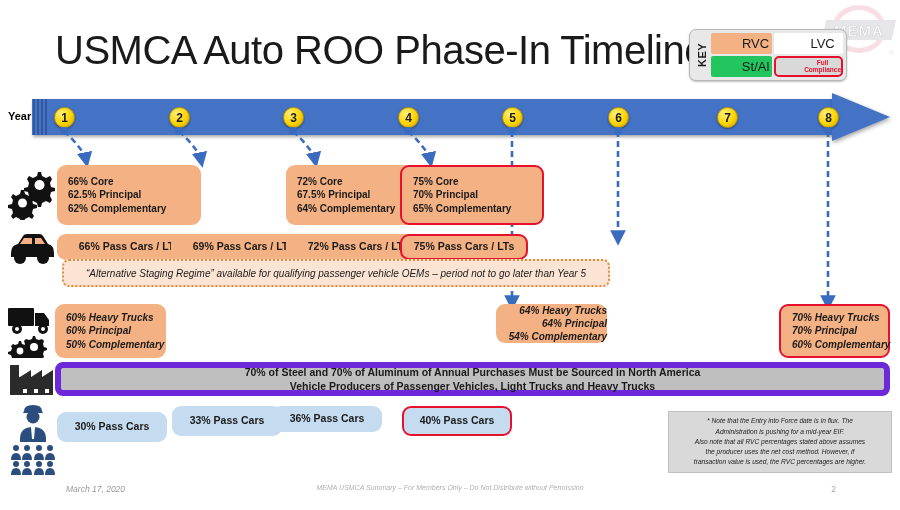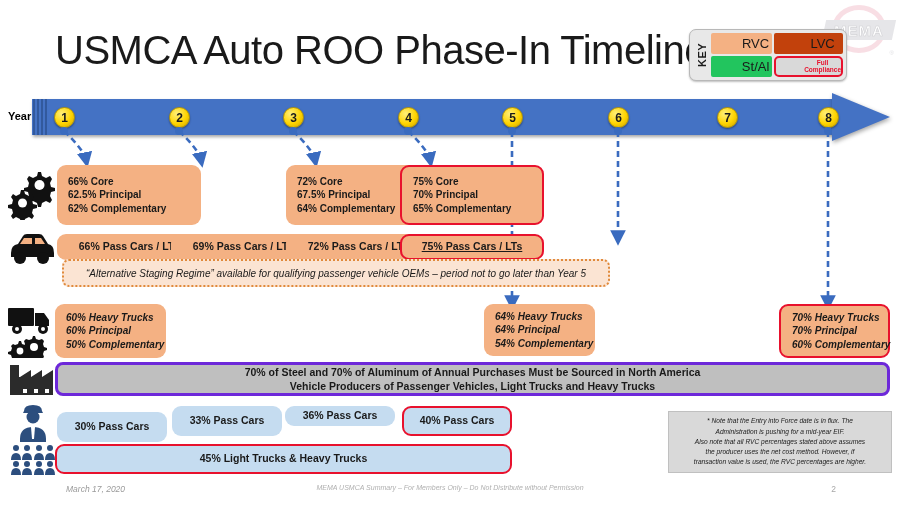--- a/index.html
+++ b/index.html
@@ -49,21 +49,21 @@
     font-size:11px; font-weight:bold; color:#1a1a1a;
     writing-mode:vertical-rl; transform:rotate(180deg);
     letter-spacing:.5px;
   }
   .key-grid { flex:1; display:grid; grid-template-columns:1fr 1fr; grid-template-rows:1fr 1fr; gap:2px; height:44px; }
   .key-cell {
     display:flex; align-items:center; justify-content:center;
     font-size:13px; color:#1a1a1a; border-radius:2px; line-height:1.05;padding-left:28px;
   }
   .key-rvc { background:#f4b183; }
-  .key-lvc { background:#c2410c; }
+  .key-lvc { background:#ffffff; }
   .key-stal { background:#22c55e; }
   .key-full {
     background:#d9d9d9; border:2px solid #e8112d; border-radius:5px;
     font-size:6.5px; font-weight:bold; color:#e8112d; text-align:center;
     flex-direction:column;
   }
 
   
   .year-label {
     position:absolute; left:8px; top:110px; font-size:11px; font-weight:bold; color:#000;
@@ -110,21 +110,21 @@
 
   .staging {
     position:absolute; left:62px; top:259px; width:548px; height:28px;
     background:#fbe4d3; border:2px dotted #e08a3c; border-radius:7px;
     display:flex; align-items:center; justify-content:center;
     font-size:10px; font-style:italic; color:#1a1a1a;
   }
 
   .steel-box {
     position:absolute; left:55px; top:362px; width:835px; height:34px;
-    background:#bfbfbf; border:3px solid #6d28d9; border-radius:8px;
+    background:#bfbfbf; border:6px solid #6d28d9; border-radius:8px;
     display:flex; flex-direction:column; align-items:center; justify-content:center;
     font-size:10.5px; font-weight:bold; color:#1a1a1a; line-height:1.35;
   }
 
   .note-box {
     position:absolute; left:668px; top:411px; width:224px; height:62px;
     background:#d9d9d9; border:1px solid #c0c0c0;
     display:flex; flex-direction:column; align-items:center; justify-content:center;
     padding:3px 7px; text-align:center;
   }
@@ -297,51 +297,50 @@
   </div>
   <div class="box rvc multi full-compliance" style="left:400px; top:165px; width:144px; height:60px;">
     <span>75% Core</span>
     <span>70% Principal</span>
     <span>65% Complementary</span>
   </div>
 
   <div class="box rvc one-line" style="left:57px;  top:234px; width:144px; height:26px;">66% Pass Cars / LTs</div>
   <div class="box rvc one-line" style="left:171px; top:234px; width:144px; height:26px;">69% Pass Cars / LTs</div>
   <div class="box rvc one-line" style="left:286px; top:234px; width:144px; height:26px;">72% Pass Cars / LTs</div>
-  <div class="box rvc one-line full-compliance" style="left:400px; top:234px; width:144px; height:26px;text-decoration:underline;">75% Pass Cars / LTs</div>
+  <div class="box rvc one-line full-compliance" style="left:400px; top:234px; width:128px; height:26px;">75% Pass Cars / LTs</div>
 
   <div class="staging">“Alternative Staging Regime” available for qualifying passenger vehicle OEMs – period not to go later than Year 5</div>
 
   <div class="box rvc multi italic" style="left:55px;  top:304px; width:111px; height:54px;">
     <span>60% Heavy Trucks</span>
     <span>60% Principal</span>
     <span>50% Complementary</span>
   </div>
-  <div class="box rvc multi italic" style="left:484px; top:304px; width:111px; height:52px;">
+  <div class="box rvc multi italic" style="left:496px; top:304px; width:111px; height:39px;align-items:flex-end;">
     <span>64% Heavy Trucks</span>
     <span>64% Principal</span>
     <span>54% Complementary</span>
   </div>
   <div class="box rvc multi italic full-compliance" style="left:779px; top:304px; width:111px; height:54px;">
     <span>70% Heavy Trucks</span>
     <span>70% Principal</span>
     <span>60% Complementary</span>
   </div>
 
   <div class="steel-box">
     <span>70% of Steel and 70% of Aluminum of Annual Purchases Must be Sourced in North America</span>
     <span>Vehicle Producers of Passenger Vehicles, Light Trucks and Heavy Trucks</span>
   </div>
 
   <div class="box lvc one-line" style="left:57px;  top:412px; width:110px; height:30px;text-align:right;">30% Pass Cars</div>
   <div class="box lvc one-line" style="left:172px; top:406px; width:110px; height:30px;">33% Pass Cars</div>
-  <div class="box lvc one-line" style="left:285px; top:406px; width:110px; height:20px;">36% Pass Cars</div>
+  <div class="box lvc one-line" style="left:272px; top:406px; width:110px; height:26px;">36% Pass Cars</div>
   <div class="box lvc one-line full-compliance" style="left:402px; top:406px; width:110px; height:30px;">40% Pass Cars</div>
 
-  <div class="box lvc one-line full-compliance" style="left:55px; top:444px; width:457px; height:30px;">45% Light Trucks &amp; Heavy Trucks</div>
 
   <div class="note-box">
     <p>* Note that the Entry into Force date is in flux. The</p>
     <p>Administration is pushing for a mid-year EIF.</p>
     <p>Also note that all RVC percentages stated above assumes</p>
     <p>the producer uses the net cost method. However, if</p>
     <p>transaction value is used, the RVC percentages are higher.</p>
   </div>
 
   <div class="footer">

